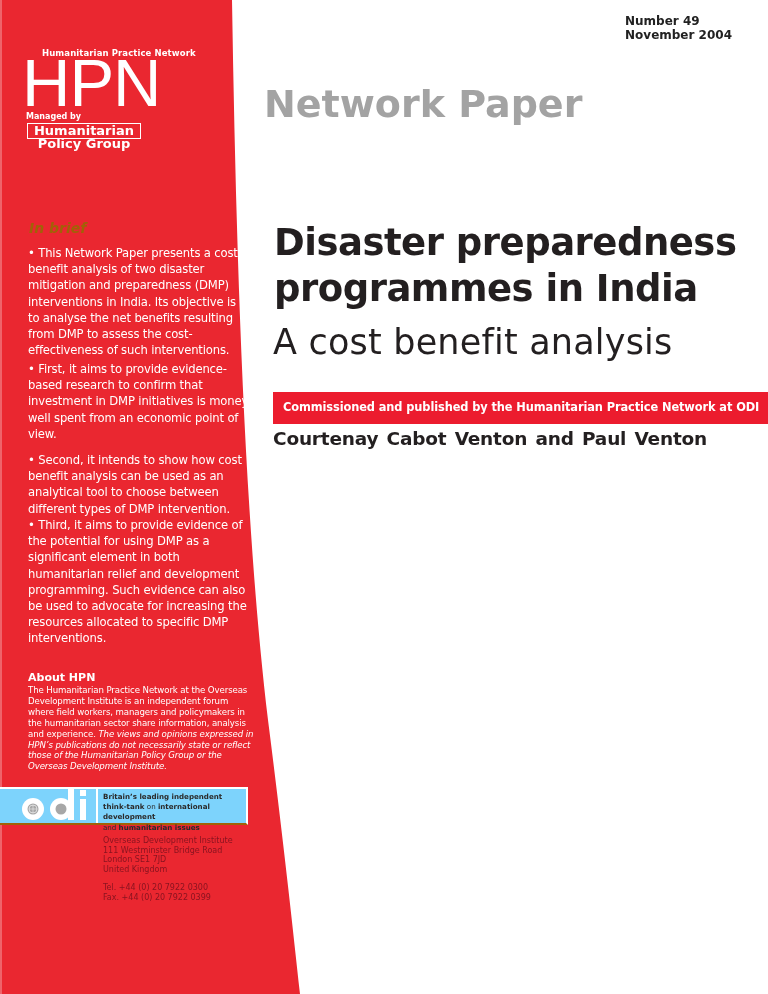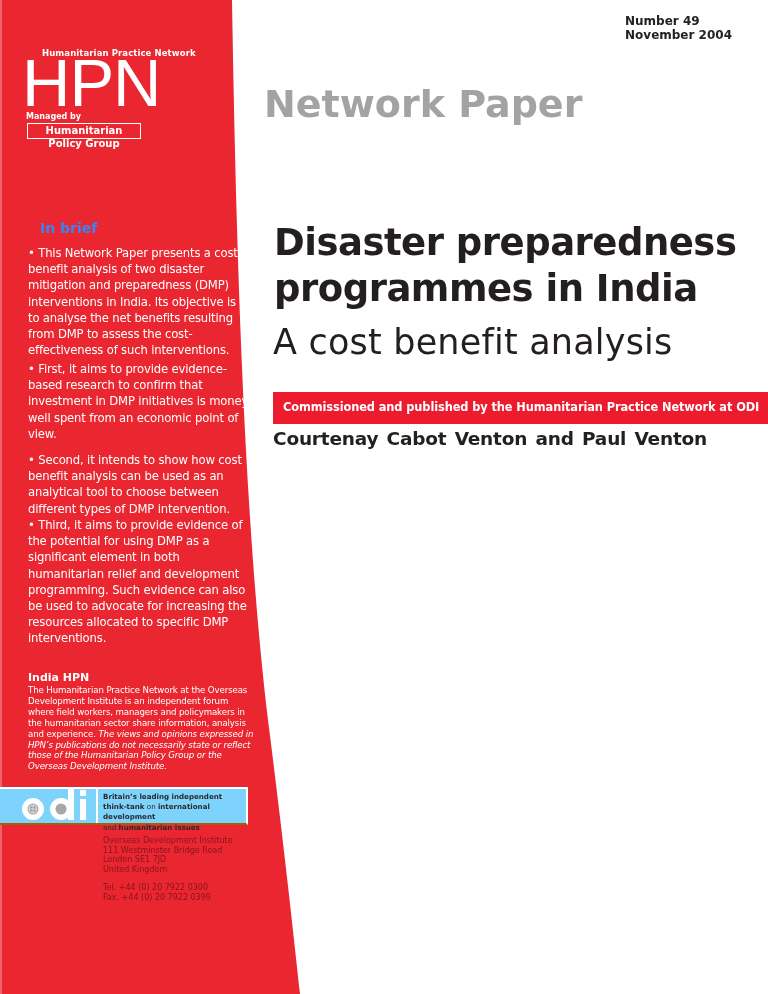--- a/index.html
+++ b/index.html
@@ -5,23 +5,23 @@
   html, body { margin:0; padding:0; }
   body { width:768px; height:994px; position:relative; background:#ffffff; overflow:hidden;
          font-family:"DejaVu Sans", sans-serif; }
   .red-panel { position:absolute; left:0; top:0; width:768px; height:994px; }
   .red-panel svg { position:absolute; left:0; top:0; }
   .left-col { position:absolute; left:0; top:0; width:300px; height:994px; }
 
   .hpn-network { position:absolute; left:26px; top:48px; color:#fff; font-size:8.5px; font-weight:bold; letter-spacing:0.1px;margin-left:16px; }
   .hpn-logo { position:absolute; left:22px; top:50px; color:#fff; font-family:"Liberation Sans", sans-serif; font-size:67px; font-weight:normal; letter-spacing:-1px; line-height:66px; }
   .managed-by { position:absolute; left:26px; top:112px; color:#fff; font-size:8px; font-weight:bold; }
-  .hpg-box { position:absolute; left:27px; top:123px; width:114px; height:16px; border:1.5px solid #fff; box-sizing:border-box; color:#fff; font-size:10px; font-weight:bold; text-align:center; line-height:13px; }
+  .hpg-box { position:absolute; left:27px; top:123px; width:114px; height:16px; border:1.5px solid #fff; box-sizing:border-box; color:#fff; font-size:13px; font-weight:bold; text-align:center; line-height:13px; }
 
-  .in-brief-title { position:absolute; left:40px; top:220px; color:#3b82f6; font-size:14px; font-weight:bold; }
+  .in-brief-title { position:absolute; left:29px; top:220px; color:#a16207; font-size:14px; font-weight:bold;font-style:italic; }
   .brief { position:absolute; left:28px; width:220px; color:#fff; font-size:11.6px; line-height:16.2px; font-family:"DejaVu Sans", sans-serif; letter-spacing:-0.15px; }
   .brief p { margin:0; }
 
   .about-title { position:absolute; left:28px; top:671px; color:#fff; font-size:11px; font-weight:bold; }
   .about-text { position:absolute; left:28px; top:685px; width:228px; color:#fff; font-size:8.6px; line-height:10.9px; letter-spacing:-0.1px; }
   .about-text em { font-style:italic; }
 
   .odi-band { position:absolute; left:0; top:787px; width:248px; height:38px; background:#7dd3fc; border-top:2px solid #fff; border-bottom:2px solid #a16207; border-right:2px solid #fff; box-sizing:border-box; }
   .odi-logo { position:absolute; left:18px; top:0px; width:78px; height:34px; }
   .odi-divider { position:absolute; left:96px; top:0; width:2px; height:34px; background:#fff; }
@@ -63,21 +63,21 @@
   <div class="brief" style="top:361px; width:222px;">
       <p>• First, it aims to provide evidence-based research to confirm that investment in DMP initiatives is money well spent from an economic point of view.</p>
     </div>
   <div class="brief" style="top:452px; width:222px;">
       <p>• Second, it intends to show how cost benefit analysis can be used as an analytical tool to choose between different types of DMP intervention.</p>
     </div>
   <div class="brief" style="top:517px; width:228px;">
       <p>• Third, it aims to provide evidence of the potential for using DMP as a significant element in both humanitarian relief and development programming. Such evidence can also be used to advocate for increasing the resources allocated to specific DMP interventions.</p>
     </div>
 
-  <div class="about-title">India HPN</div>
+  <div class="about-title">About HPN</div>
   <div class="about-text">
     <span>The Humanitarian Practice Network at the Overseas Development Institute is an independent forum where field workers, managers and policymakers in the humanitarian sector share information, analysis and experience.</span>
     <em>The views and opinions expressed in HPN’s publications do not necessarily state or reflect those of the Humanitarian Policy Group or the Overseas Development Institute.</em>
   </div>
 
   <div class="odi-band">
     <svg class="odi-logo" viewBox="0 0 78 34">
       <circle cx="15" cy="20" r="11" fill="#fff"></circle>
       <circle cx="15" cy="20" r="5.5" fill="#a7a7a7"></circle>
       <circle cx="15" cy="20" r="4" fill="none" stroke="#fff" stroke-width="0.6"></circle>

